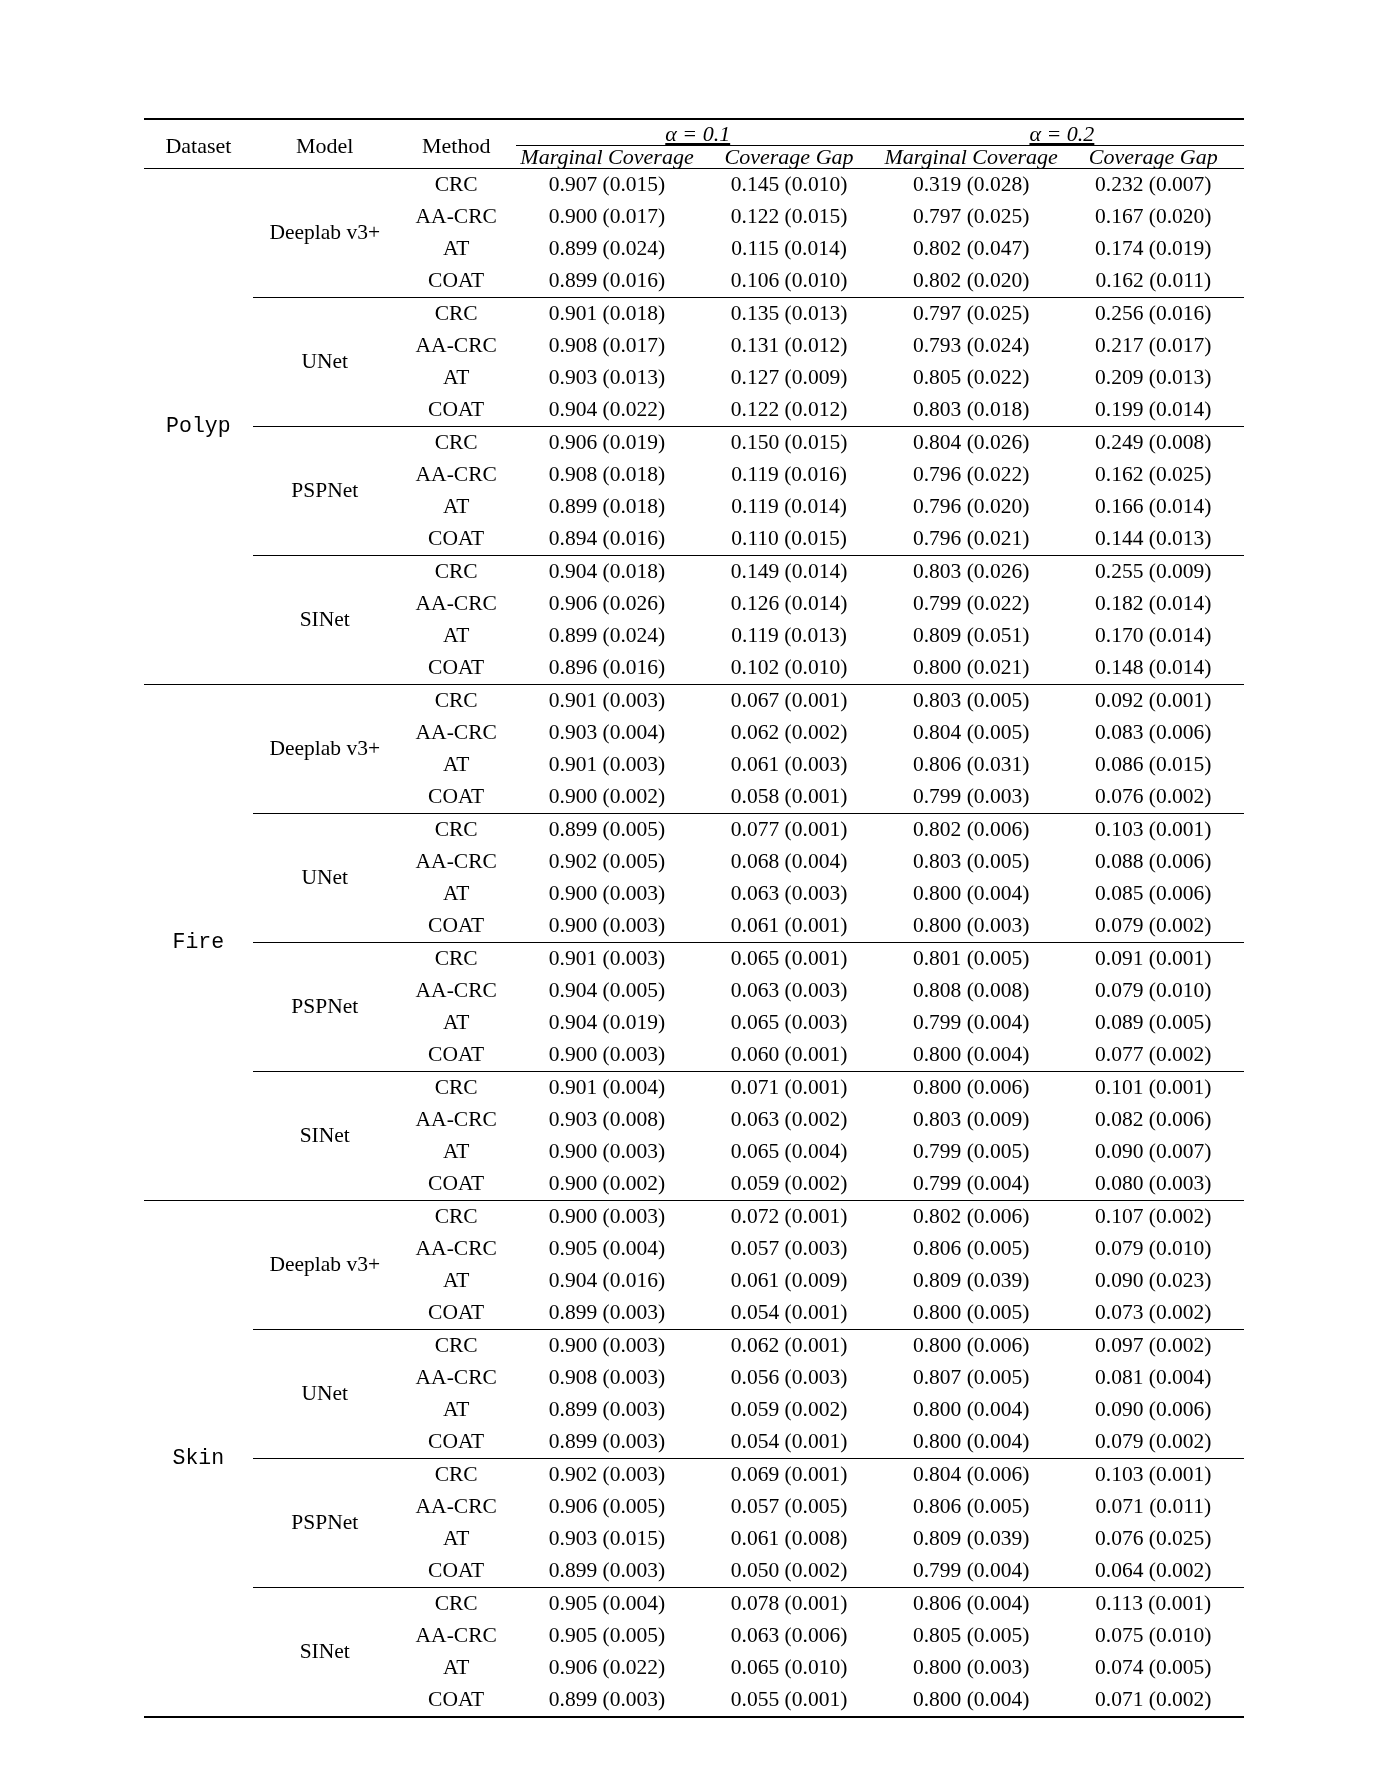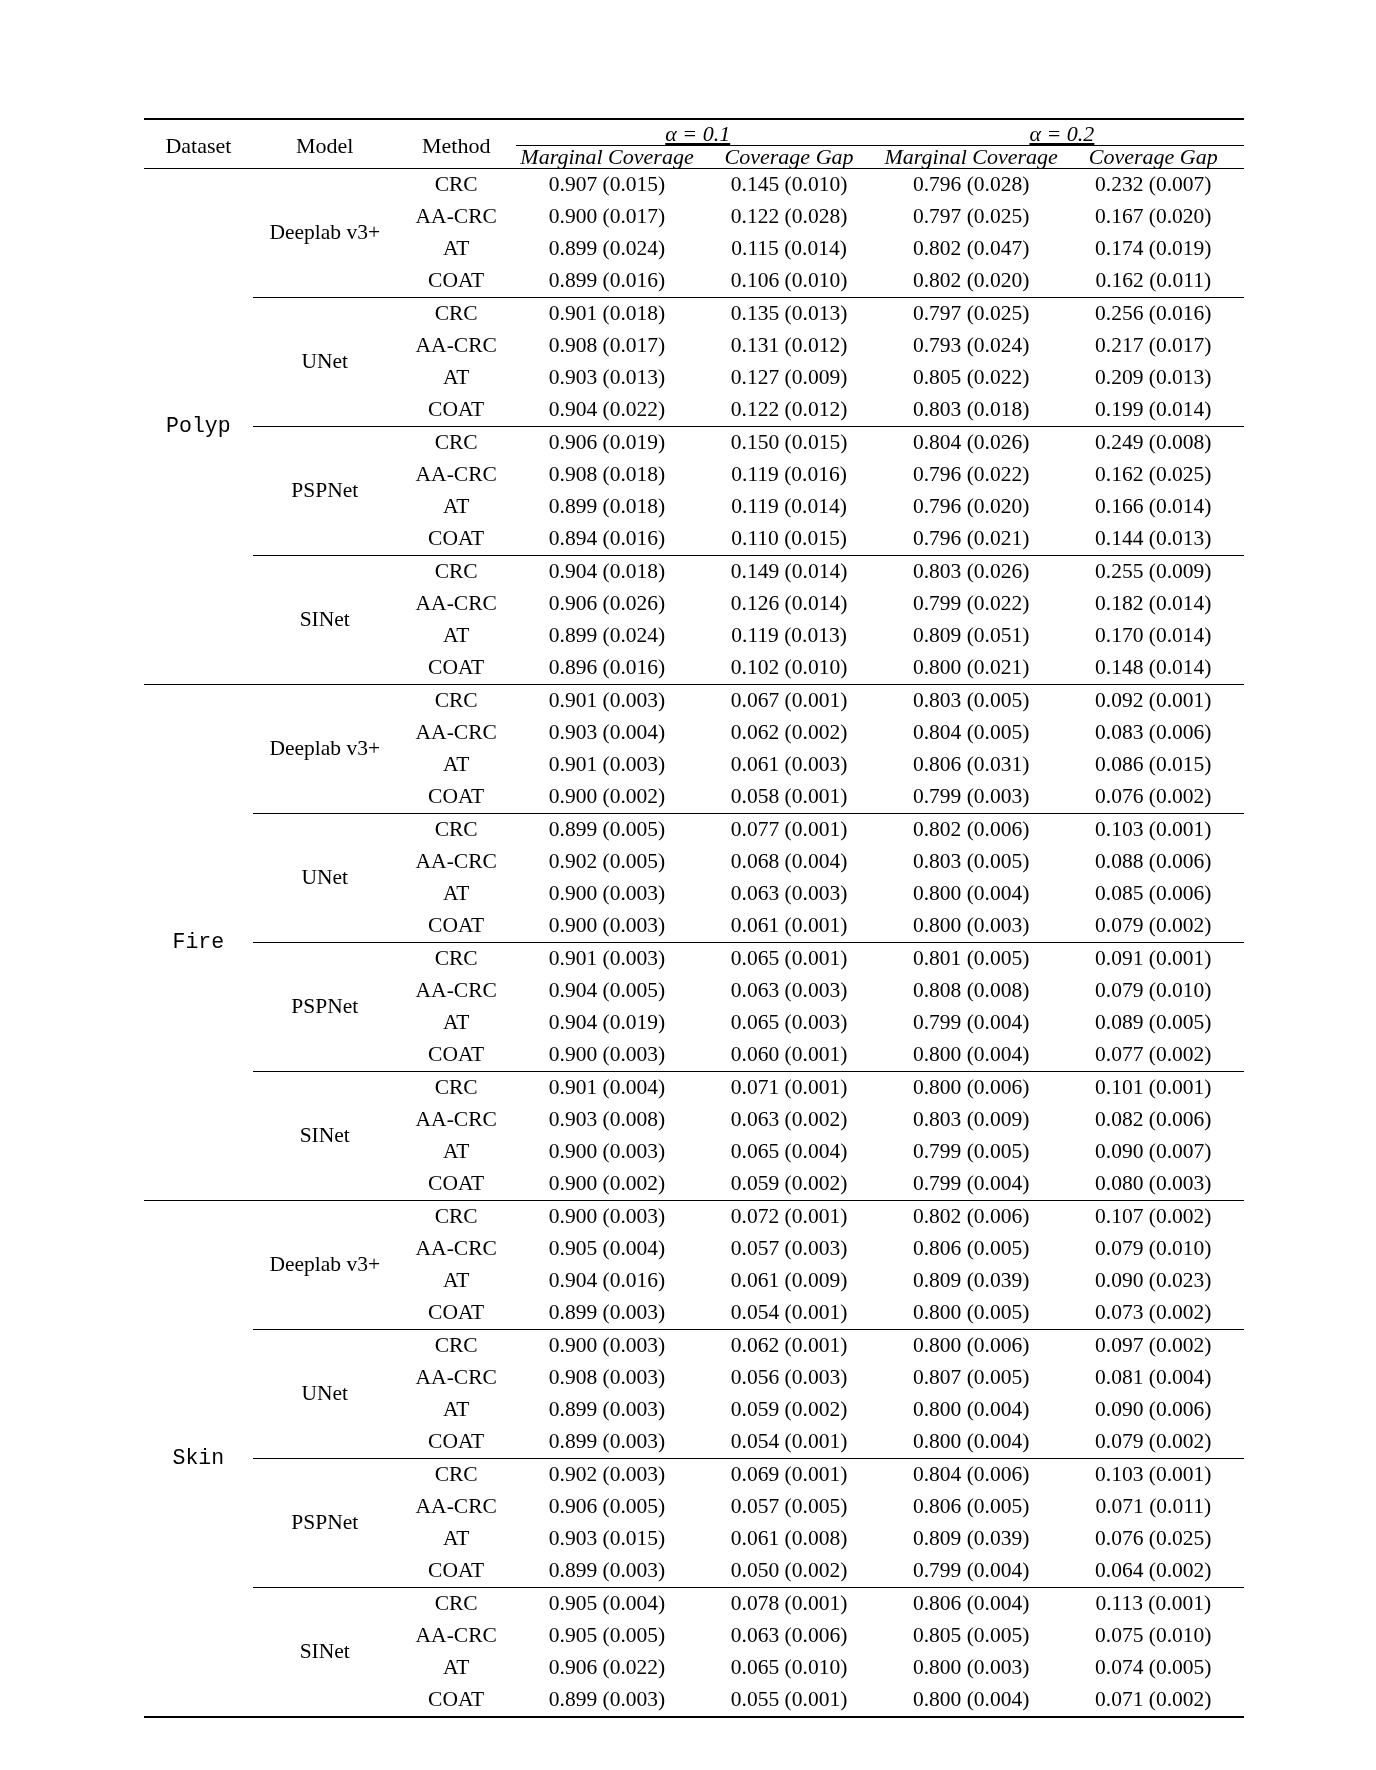--- a/index.html
+++ b/index.html
@@ -120,27 +120,27 @@
       </tr>
     </thead>
     <tbody id="table-body">
 
     <tr class="data-row pad-top-block">
           <td class="dataset-cell midrule-full" rowspan="16">Polyp</td>
           <td class="model-cell midrule-full" rowspan="4">Deeplab v3+</td>
           <td class="method-cell midrule-full">CRC</td>
           <td class="val-cell midrule-full">0.907 (0.015)</td>
           <td class="val-cell midrule-full">0.145 (0.010)</td>
-          <td class="val-cell midrule-full">0.796 (0.028)</td>
+          <td class="val-cell midrule-full">0.319 (0.028)</td>
           <td class="val-cell midrule-full">0.232 (0.007)</td>
         </tr>
         <tr class="data-row">
           <td class="method-cell">AA-CRC</td>
           <td class="val-cell">0.900 (0.017)</td>
-          <td class="val-cell">0.122 (0.028)</td>
+          <td class="val-cell">0.122 (0.015)</td>
           <td class="val-cell">0.797 (0.025)</td>
           <td class="val-cell">0.167 (0.020)</td>
         </tr>
         <tr class="data-row">
           <td class="method-cell">AT</td>
           <td class="val-cell">0.899 (0.024)</td>
           <td class="val-cell">0.115 (0.014)</td>
           <td class="val-cell">0.802 (0.047)</td>
           <td class="val-cell">0.174 (0.019)</td>
         </tr>

